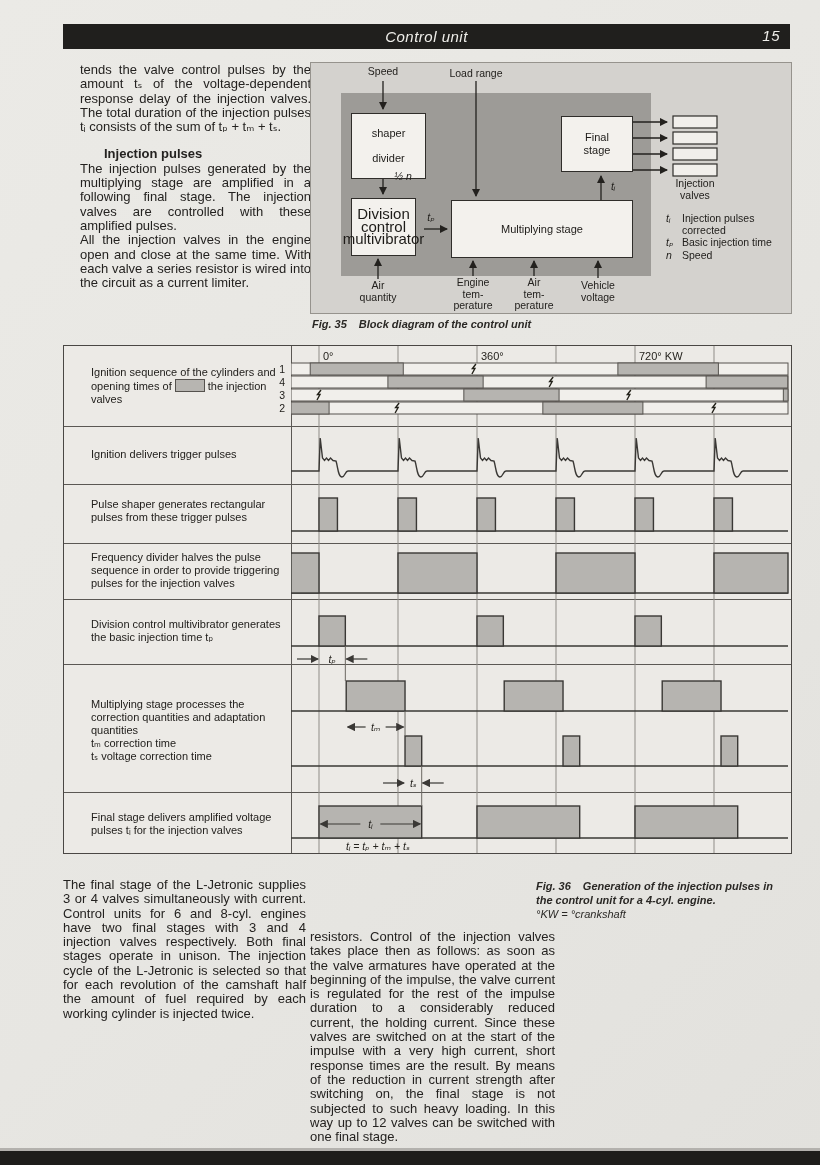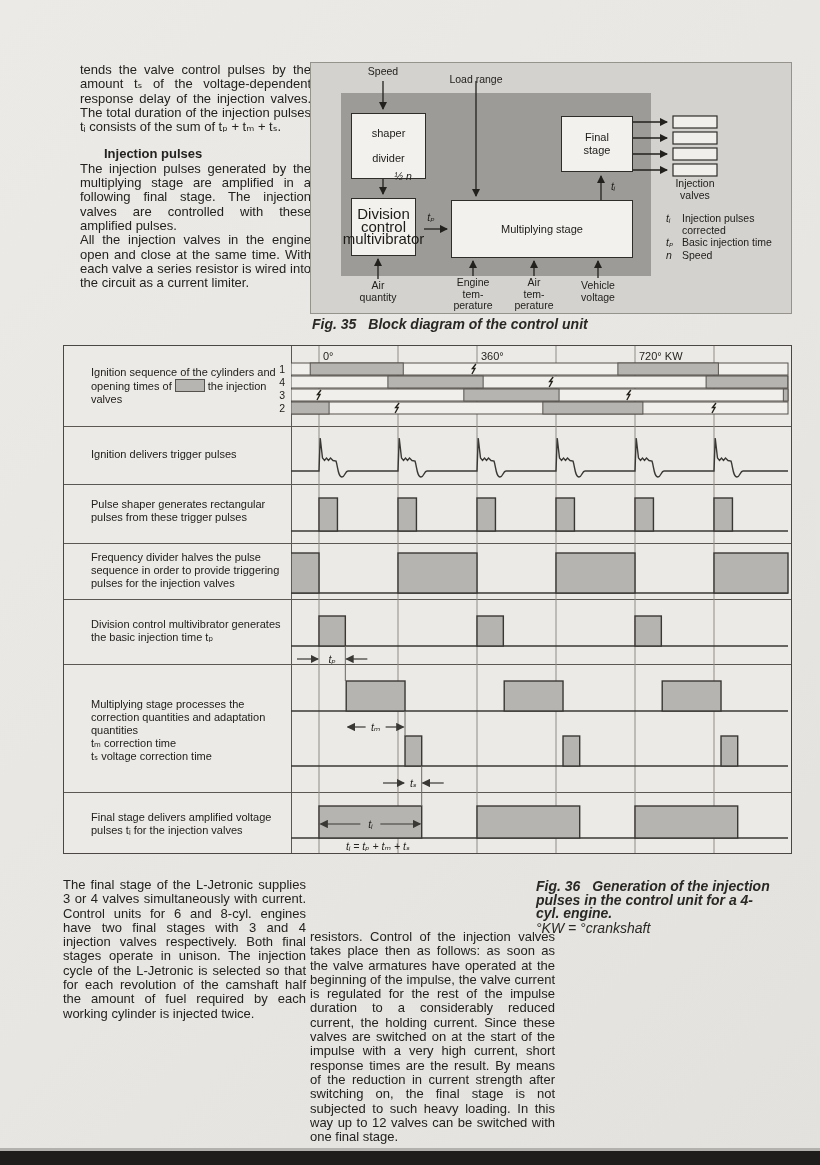--- a/index.html
+++ b/index.html
@@ -12,21 +12,21 @@
               display:flex;align-items:center;justify-content:center;
               font-style:italic;font-size:15px;letter-spacing:.5px;}
   .page-num{position:absolute;right:10px;top:3px;font-style:italic;font-size:15px;}
   
   .bodytext{font-size:13px;line-height:14.3px;text-align:justify;color:#242220;}
   .bodytext p{margin:0 0 0 0;}
   .bodytext .h{font-weight:bold;margin-top:13px;padding-left:24px;}
   .col-left{left:63px;top:63px;width:231px;margin-left:17px;}
   .b1{left:63px;top:878px;width:243px;}
   .b2{left:310px;top:930px;width:245px;}
-  .figcap{font-size:14px;line-height:13.5px;font-style:italic;font-weight:bold;color:#2a2825;}
+  .figcap{font-size:11px;line-height:13.5px;font-style:italic;font-weight:bold;color:#2a2825;}
   .figcap .note{font-weight:normal;display:block;margin-top:1px;}
   .cap-label{margin-right:12px;}
   
   .fig35{left:310px;top:62px;width:480px;height:250px;background:#d4d2ce;border:1px solid #96938d;}
   .darkbox{left:30px;top:30px;width:310px;height:183px;background:#9d9b97;}
   .fig35 svg.wires{position:absolute;left:0;top:0;}
   .wbox{position:absolute;background:#f3f1ed;border:1.3px solid #2f2d2a;display:flex;align-items:center;
         justify-content:center;text-align:center;font-size:11px;white-space:pre-line;box-sizing:border-box;}
   .b-shaper{left:40px;top:50px;width:75px;height:66px;line-height:25px;}
   .b-dcm{left:40px;top:135px;width:65px;height:58px;font-size:15px;line-height:12.5px;}
@@ -51,20 +51,24 @@
   .ann{font-family:"Liberation Sans","DejaVu Sans",sans-serif;font-size:10.5px;font-style:italic;fill:#26241f;}
   
   .band-gray{left:0;top:1148px;width:820px;height:3px;background:#b3b1ad;}
   .band-black{left:0;top:1151px;width:820px;height:14px;background:#1e1d1b;}
 </style>
 </head>
 <body>
 
 <div class="page">
 
+  <div class="abs header-bar">
+    <span>Control unit</span>
+    <span class="page-num">15</span>
+  </div>
 
   <div class="abs col-left bodytext">
     <p>tends the valve control pulses by the amount tₛ of the voltage-dependent response delay of the injection valves. The total duration of the injection pulses tᵢ consists of the sum of tₚ + tₘ + tₛ.</p>
     <p class="h">Injection pulses</p>
     <p>The injection pulses generated by the multiplying stage are amplified in a following final stage. The injection valves are controlled with these amplified pulses.</p>
     <p>All the injection valves in the engine open and close at the same time. With each valve a series resistor is wired into the circuit as a current limiter.</p>
   </div>
 
   <div class="abs fig35">
     <div class="abs darkbox"></div>
@@ -90,21 +94,21 @@
         <line x1="287" y1="215" x2="287" y2="198" marker-end="url(#farr)"></line>
       </g>
       <g>
         <rect x="362" y="53" width="44" height="12" fill="#f1efeb" stroke="#2f2d2a" stroke-width="1.2"></rect>
         <rect x="362" y="69" width="44" height="12" fill="#f1efeb" stroke="#2f2d2a" stroke-width="1.2"></rect>
         <rect x="362" y="85" width="44" height="12" fill="#f1efeb" stroke="#2f2d2a" stroke-width="1.2"></rect>
         <rect x="362" y="101" width="44" height="12" fill="#f1efeb" stroke="#2f2d2a" stroke-width="1.2"></rect>
       </g>
     </svg>
     <div class="dlabel" style="left:42px;top:3px;width:60px;">Speed</div>
-    <div class="dlabel" style="left:126px;top:11px;width:78px;">Load range</div>
+    <div class="dlabel" style="left:126px;top:5px;width:78px;">Load range</div>
     <div class="wbox b-shaper">shaper
 divider</div>
     <div class="dlabel ital" style="left:77px;top:108px;width:30px;">½ n</div>
     <div class="wbox b-dcm">Division
 control
 multivibrator</div>
     <div class="dlabel ital" style="left:112px;top:149px;width:16px;">tₚ</div>
     <div class="wbox b-mult">Multiplying stage</div>
     <div class="dlabel ital" style="left:294px;top:118px;width:16px;">tᵢ</div>
     <div class="wbox b-final">Final

